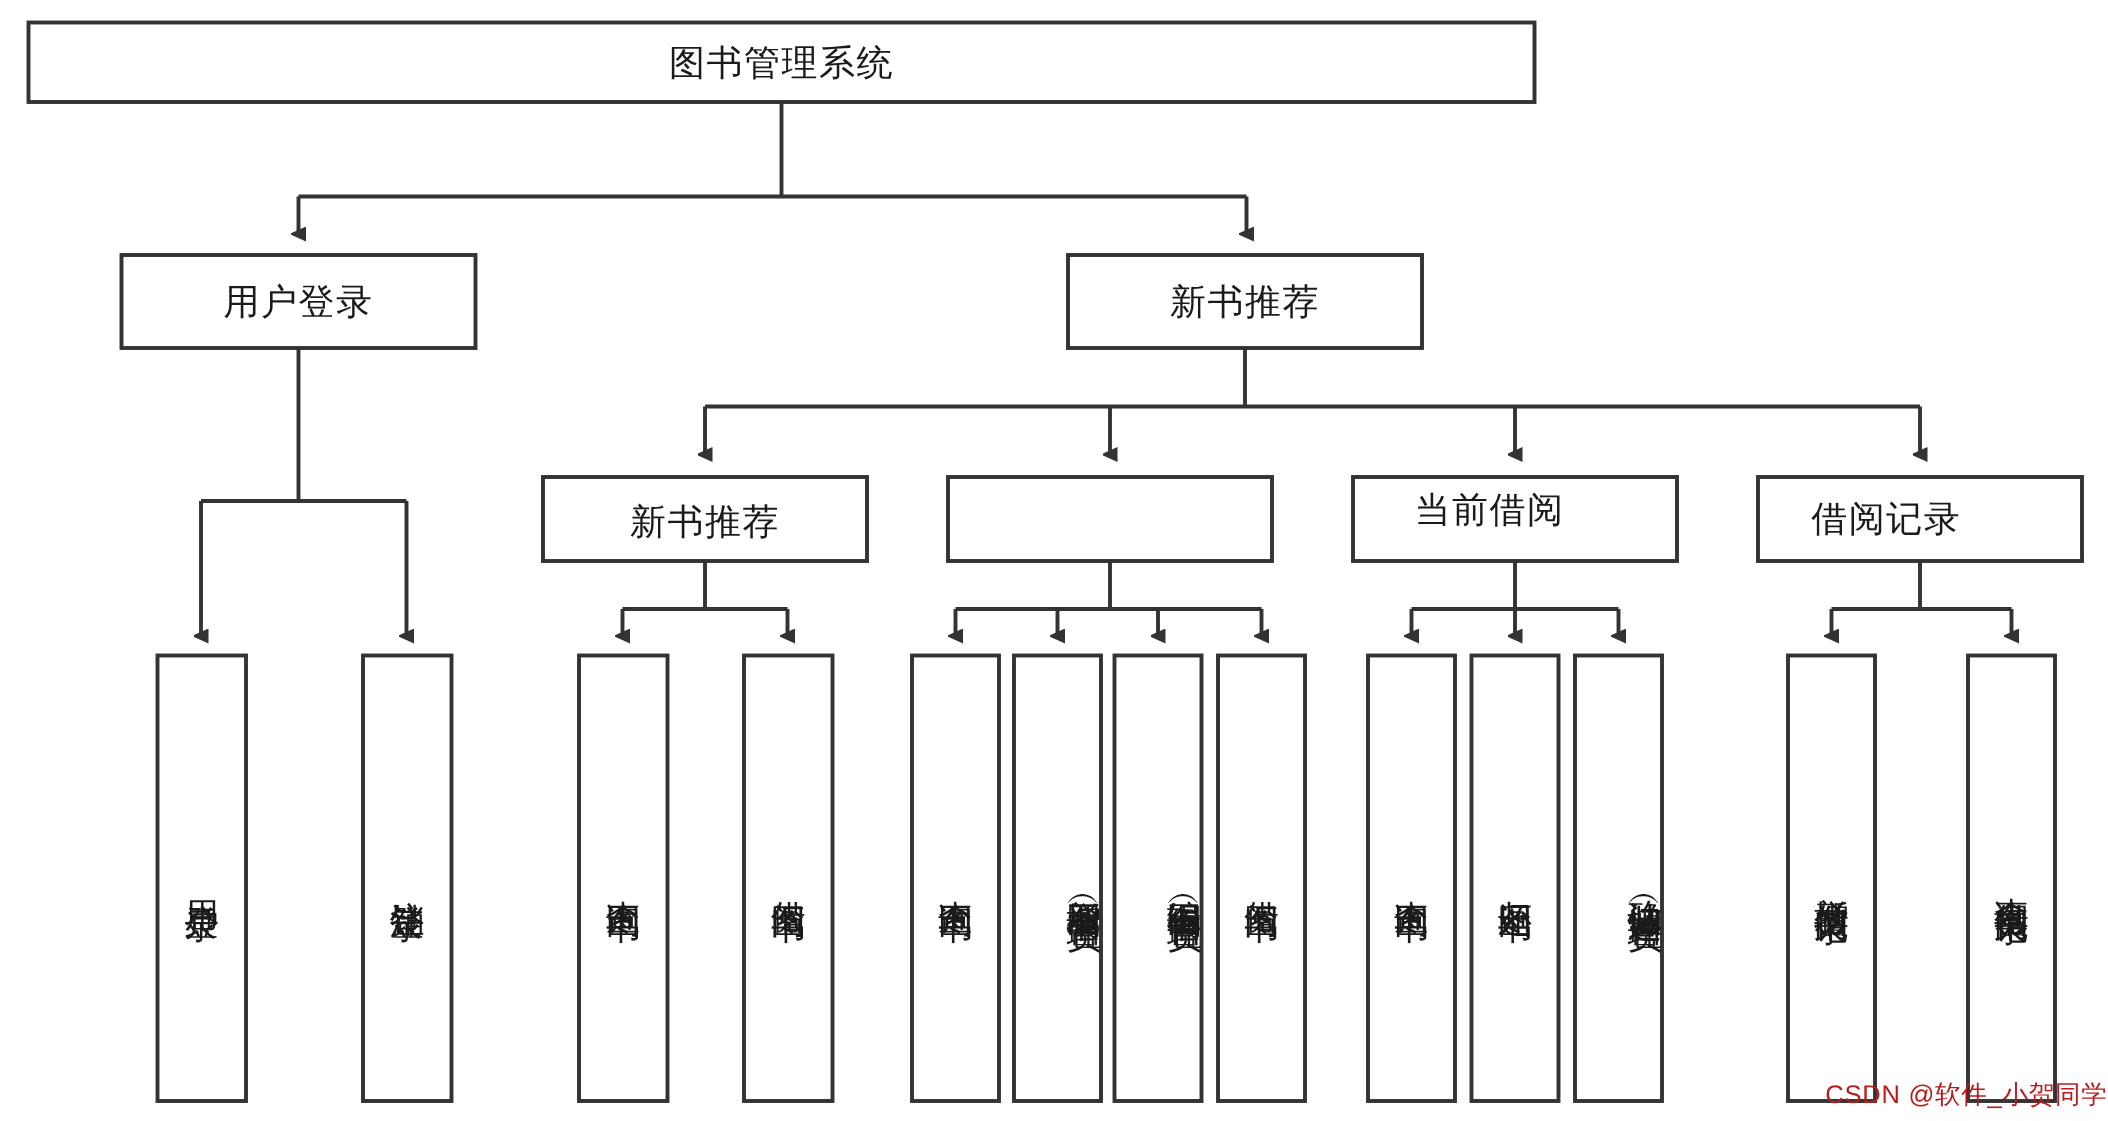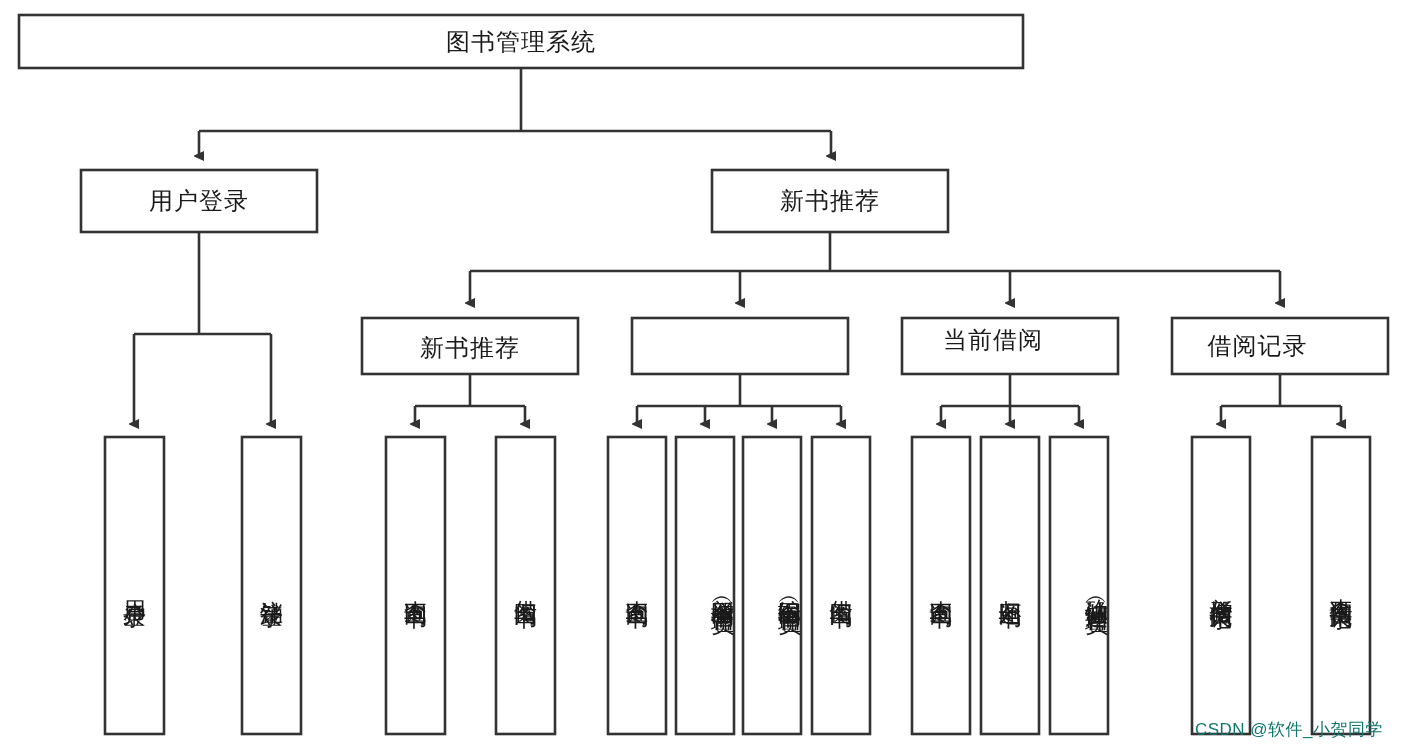--- a/index.html
+++ b/index.html
@@ -56,25 +56,25 @@
   .connector {
     stroke: #333333;
     stroke-width: 2.6;
     fill: none;
   }
   .arrow-head {
     fill: #333333;
   }
   #watermark {
     position: absolute;
-    right: 22px;
+    right: 0;
     bottom: 6px;
     font-family: "Liberation Sans", "DejaVu Sans", sans-serif;
     font-size: 17px;
-    color: #0f766e;
+    color: #b91c1c;
     letter-spacing: 0.5px;
     white-space: nowrap;
     user-select: none;
   }
 </style>
 </head>
 <body>
 
 <div id="diagram-root">
 

